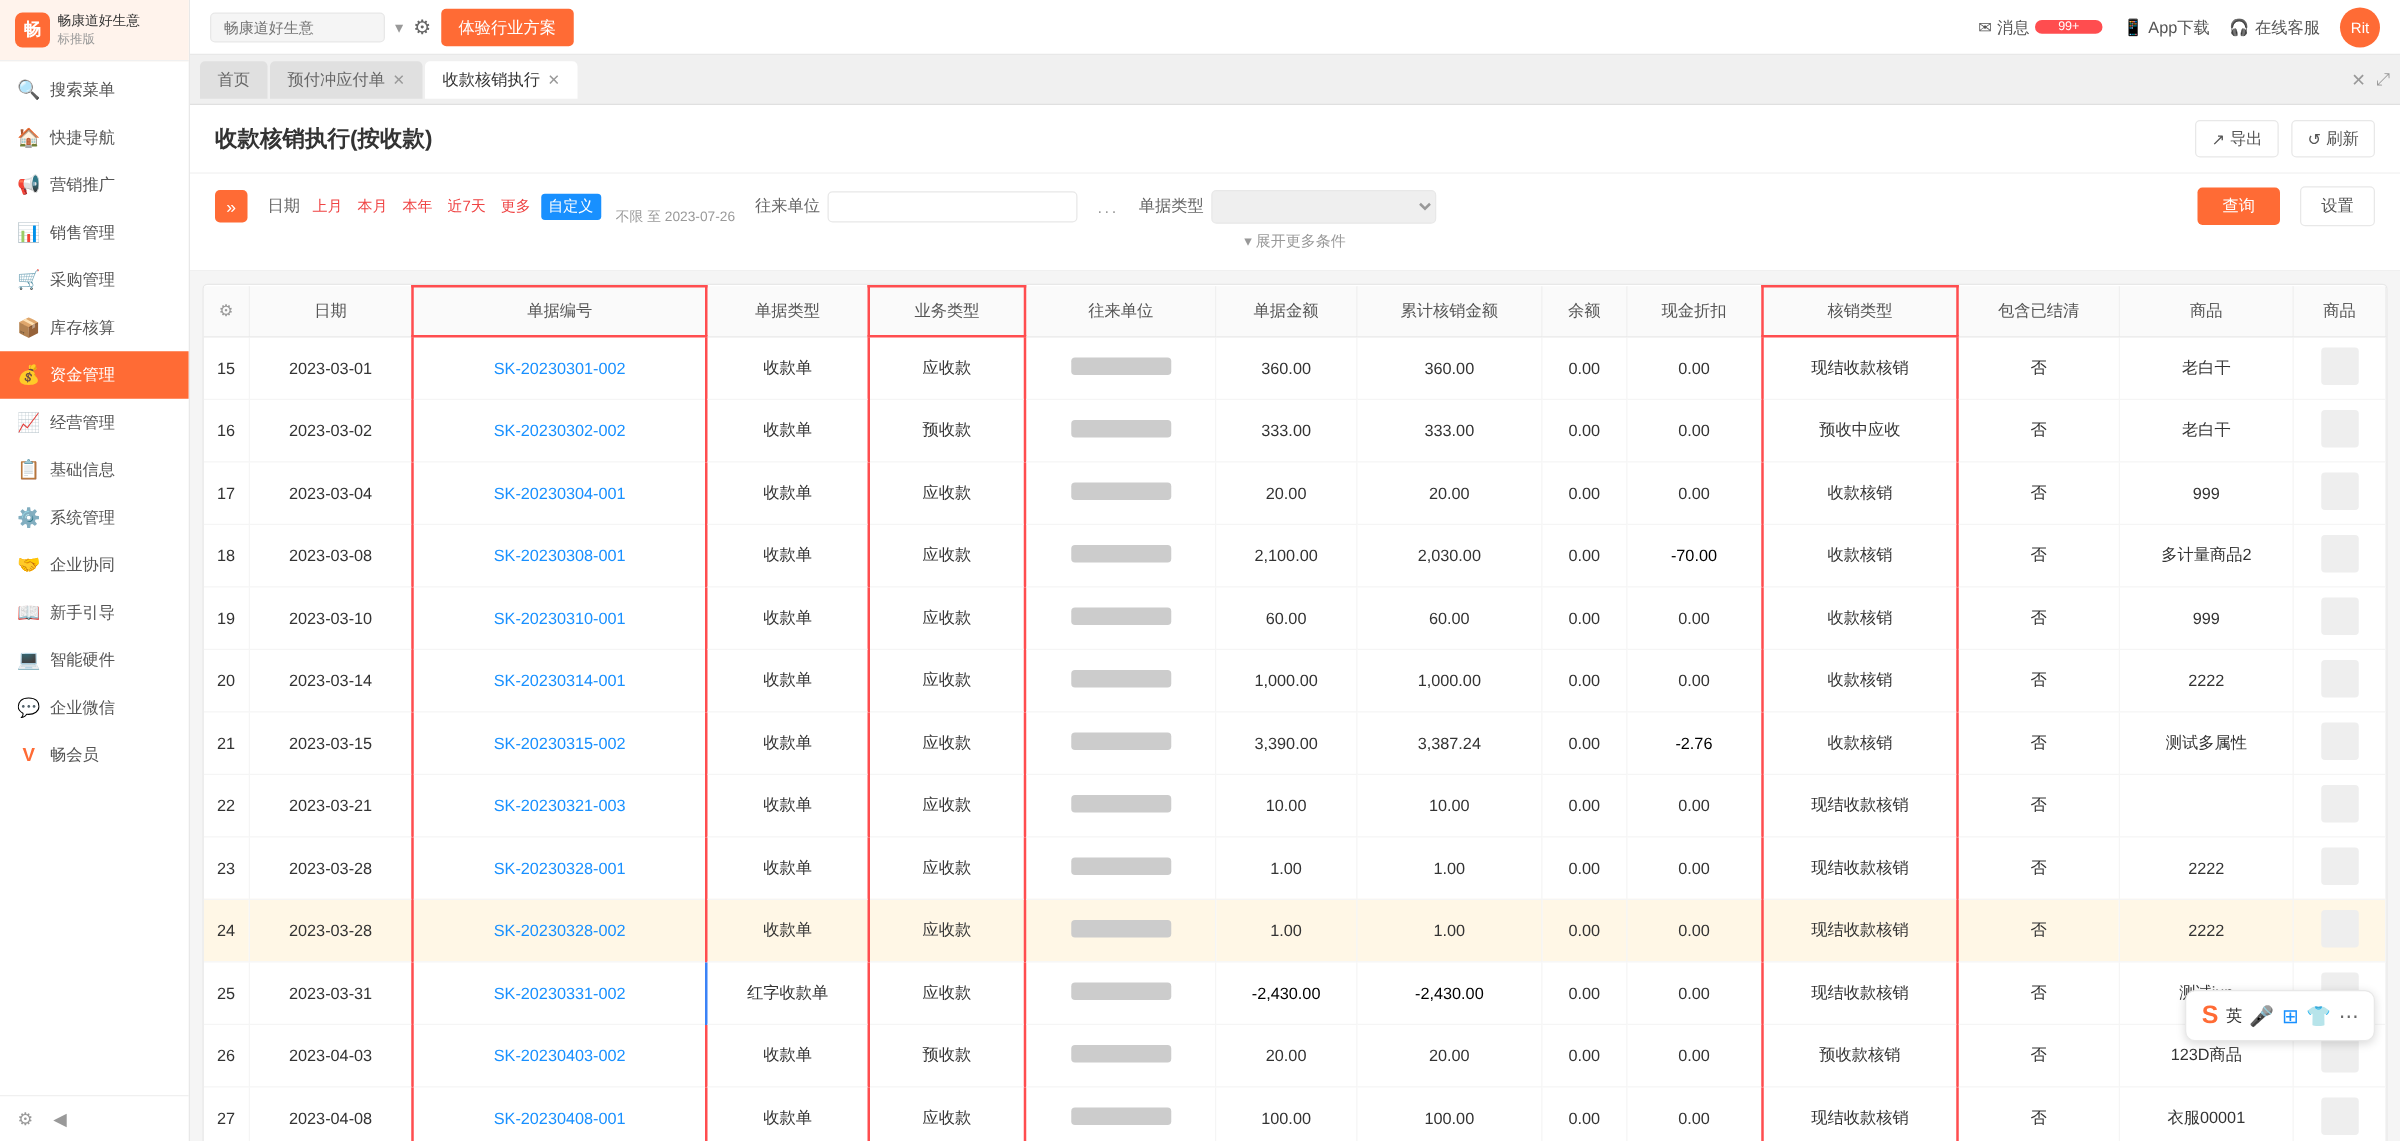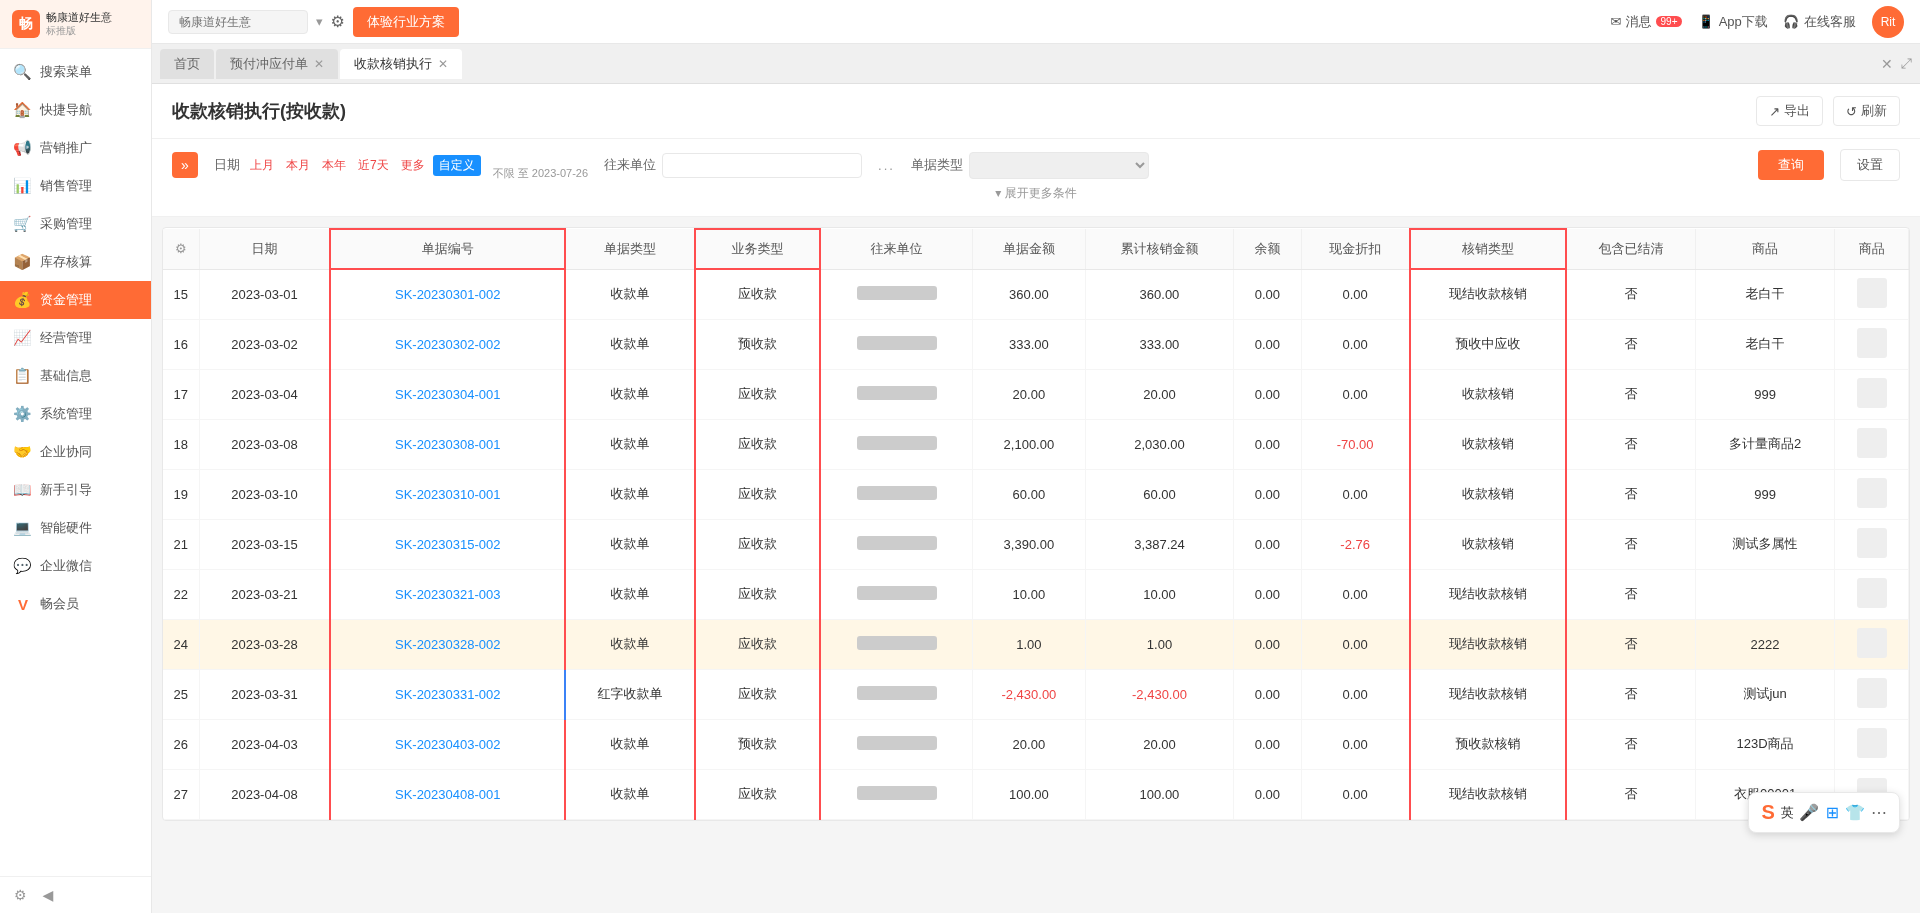--- a/index.html
+++ b/index.html
@@ -22,21 +22,21 @@
     .main { flex: 1; display: flex; flex-direction: column; overflow: hidden; }
 
     
     .topbar { height: 44px; background: #fff; border-bottom: 1px solid #e8e8e8; display: flex; align-items: center; padding: 0 16px; gap: 12px; }
     .topbar-left { display: flex; align-items: center; gap: 8px; flex: 1; }
     .topbar-brand-input { background: #f5f5f5; border: 1px solid #e8e8e8; border-radius: 4px; padding: 4px 10px; font-size: 12px; color: #999; width: 140px; }
     .topbar-gear { color: #666; cursor: pointer; font-size: 16px; }
     .topbar-btn { background: #ff6b35; color: white; border: none; border-radius: 4px; padding: 6px 14px; cursor: pointer; font-size: 13px; }
     .topbar-right { display: flex; align-items: center; gap: 16px; }
     .topbar-right-item { display: flex; align-items: center; gap: 4px; cursor: pointer; color: #555; font-size: 13px; }
-    .badge { background: #ff4d4f; color: white; border-radius: 10px; padding: 0 5px; font-size: 10px; min-width: 18px; text-align: right; }
+    .badge { background: #ff4d4f; color: white; border-radius: 10px; padding: 0 19px; font-size: 10px; min-width: 18px; text-align: right; }
 
     
     .tabbar { height: 40px; background: #f0f0f0; display: flex; align-items: center; padding: 0 8px; gap: 2px; border-bottom: 1px solid #e0e0e0; }
     .tab { display: flex; align-items: center; gap: 6px; padding: 6px 14px; border-radius: 4px 4px 0 0; cursor: pointer; font-size: 13px; background: #e0e0e0; color: #666; }
     .tab.active { background: #fff; color: #333; }
     .tab .close-tab { color: #999; font-size: 12px; }
     .tabbar-actions { margin-left: auto; display: flex; gap: 8px; align-items: center; color: #999; font-size: 16px; cursor: pointer; }
 
     
     .page { flex: 1; overflow-y: auto; padding: 0; background: #f5f5f5; }
@@ -64,21 +64,21 @@
     .expand-btn { border: none; background: none; cursor: pointer; color: #999; font-size: 12px; }
 
     
     .table-container { background: #fff; margin: 10px; border: 1px solid #e8e8e8; border-radius: 4px; overflow: hidden; }
     table { width: 100%; border-collapse: collapse; font-size: 13px; }
     thead tr { background: #fafafa; }
     th { padding: 10px 8px; border-bottom: 1px solid #e8e8e8; border-right: 1px solid #f0f0f0; color: #555; font-weight: 500; text-align: center; white-space: nowrap; }
     td { padding: 8px 8px; border-bottom: 1px solid #f5f5f5; border-right: 1px solid #f5f5f5; text-align: center; white-space: nowrap; }
     tr.highlighted td { background: #fff7e6; }
     .link-text { color: #1890ff; cursor: pointer; text-decoration: none; }
-    .red-text { color: #ef4444; }
+    .red-text { color: #000000; }
     .settings-icon { color: #999; cursor: pointer; }
 
     
     .page::-webkit-scrollbar { width: 6px; }
     .page::-webkit-scrollbar-thumb { background: #ccc; border-radius: 3px; }
 
     
     .table-scroll { overflow-x: auto; }
     .table-scroll::-webkit-scrollbar { height: 8px; }
     .table-scroll::-webkit-scrollbar-thumb { background: #d0d0d0; border-radius: 4px; }
@@ -364,20 +364,36 @@
     <td class="">60.00</td>
     <td class="">60.00</td>
     <td>0.00</td>
     <td class="">0.00</td>
     <td style="border-left:2px solid #ff4d4f;border-right:2px solid #ff4d4f;">收款核销</td>
     <td>否</td>
     <td>999</td>
     <td><span style="display:inline-block;width:30px;height:30px;background:#eee;border-radius:3px;"></span></td>
   </tr>
               <tr>
+    <td>20</td>
+    <td>2023-03-14</td>
+    <td style="border-left:2px solid #ff4d4f;border-right:2px solid #ff4d4f;"><a class="link-text">SK-20230314-001</a></td>
+    <td>收款单</td>
+    <td style="border-left:2px solid #ff4d4f;border-right:2px solid #ff4d4f;">应收款</td>
+    <td><span style="display:inline-block;width:80px;height:14px;background:#ccc;border-radius:3px;"></span></td>
+    <td class="">1,000.00</td>
+    <td class="">1,000.00</td>
+    <td>0.00</td>
+    <td class="">0.00</td>
+    <td style="border-left:2px solid #ff4d4f;border-right:2px solid #ff4d4f;">收款核销</td>
+    <td>否</td>
+    <td>2222</td>
+    <td><span style="display:inline-block;width:30px;height:30px;background:#eee;border-radius:3px;"></span></td>
+  </tr>
+              <tr>
     <td>21</td>
     <td>2023-03-15</td>
     <td style="border-left:2px solid #ff4d4f;border-right:2px solid #ff4d4f;text-align:center;"><a class="link-text">SK-20230315-002</a></td>
     <td>收款单</td>
     <td style="border-left:2px solid #ff4d4f;border-right:2px solid #ff4d4f;">应收款</td>
     <td><span style="display:inline-block;width:80px;height:14px;background:#ccc;border-radius:3px;"></span></td>
     <td class="">3,390.00</td>
     <td class="">3,387.24</td>
     <td>0.00</td>
     <td class="red-text">-2.76</td>
@@ -393,20 +409,36 @@
     <td>收款单</td>
     <td style="border-left:2px solid #ff4d4f;border-right:2px solid #ff4d4f;">应收款</td>
     <td><span style="display:inline-block;width:80px;height:14px;background:#ccc;border-radius:3px;"></span></td>
     <td class="">10.00</td>
     <td class="">10.00</td>
     <td>0.00</td>
     <td class="">0.00</td>
     <td style="border-left:2px solid #ff4d4f;border-right:2px solid #ff4d4f;">现结收款核销</td>
     <td>否</td>
     <td></td>
+    <td><span style="display:inline-block;width:30px;height:30px;background:#eee;border-radius:3px;"></span></td>
+  </tr>
+              <tr>
+    <td>23</td>
+    <td>2023-03-28</td>
+    <td style="border-left:2px solid #ff4d4f;border-right:2px solid #ff4d4f;"><a class="link-text">SK-20230328-001</a></td>
+    <td>收款单</td>
+    <td style="border-left:2px solid #ff4d4f;border-right:2px solid #ff4d4f;">应收款</td>
+    <td><span style="display:inline-block;width:80px;height:14px;background:#ccc;border-radius:3px;"></span></td>
+    <td class="">1.00</td>
+    <td class="">1.00</td>
+    <td>0.00</td>
+    <td class="">0.00</td>
+    <td style="border-left:2px solid #ff4d4f;border-right:2px solid #ff4d4f;">现结收款核销</td>
+    <td>否</td>
+    <td>2222</td>
     <td><span style="display:inline-block;width:30px;height:30px;background:#eee;border-radius:3px;"></span></td>
   </tr>
               <tr class="highlighted">
     <td>24</td>
     <td>2023-03-28</td>
     <td style="border-left:2px solid #ff4d4f;border-right:2px solid #ff4d4f;"><a class="link-text">SK-20230328-002</a></td>
     <td>收款单</td>
     <td style="border-left:2px solid #ff4d4f;border-right:2px solid #ff4d4f;">应收款</td>
     <td><span style="display:inline-block;width:80px;height:14px;background:#ccc;border-radius:3px;"></span></td>
     <td class="">1.00</td>

